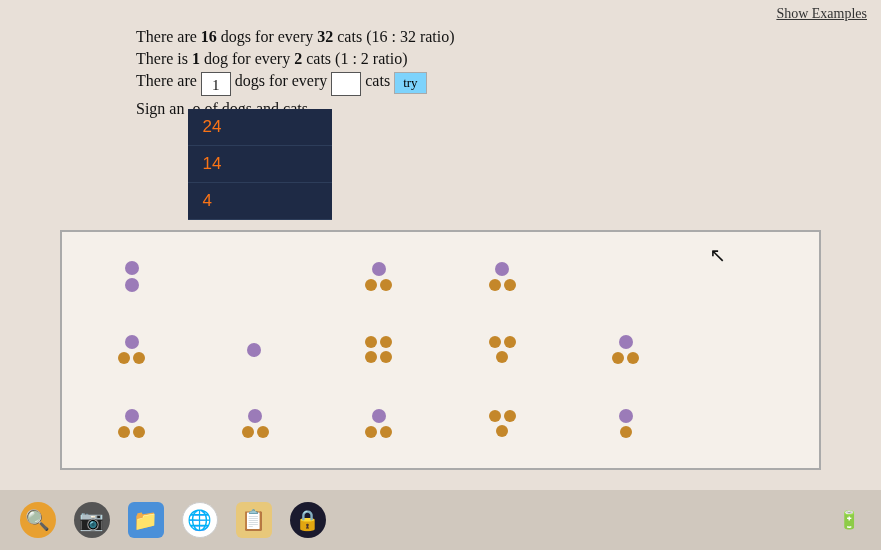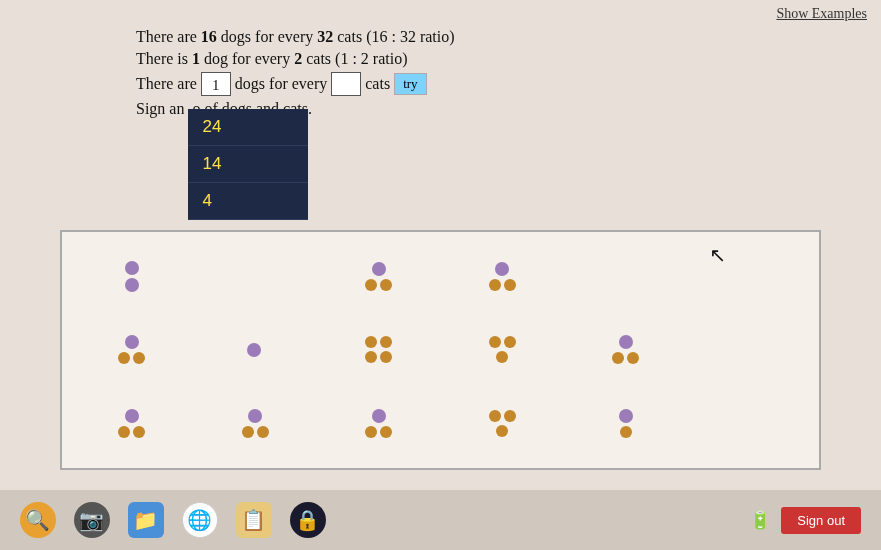--- a/index.html
+++ b/index.html
@@ -43,21 +43,21 @@
     .answer-section {
       margin-left: 120px;
       margin-bottom: 10px;
     }
 
     .answer-row {
       font-size: 16px;
       color: #111;
       margin-bottom: 4px;
       display: flex;
-      align-items: center;
+      align-items: flex-start;
       gap: 4px;
     }
 
     .input-box {
       width: 30px;
       height: 24px;
       border: 1.5px solid #555;
       background: white;
       font-size: 15px;
       text-align: center;
@@ -90,22 +90,22 @@
     .dropdown-container {
       position: relative;
       display: inline-block;
     }
 
     .dropdown-menu {
       position: absolute;
       top: 0;
       left: 0;
       background: #1e2a45;
-      color: #fde047;
-      width: 120px;
+      color: #f97316;
+      width: 144px;
       z-index: 100;
       font-size: 17px;
       font-family: Arial, sans-serif;
     }
 
     .dropdown-item {
       padding: 8px 14px;
       cursor: pointer;
       border-bottom: 1px solid #2d3d5a;
     }
@@ -407,15 +407,14 @@
 <div class="taskbar">
   <div class="taskbar-icon search">🔍</div>
   <div class="taskbar-icon camera">📷</div>
   <div class="taskbar-icon folder" style="border-radius:6px;">📁</div>
   <div class="taskbar-icon chrome" style="border-radius:50%; border:1px solid #ccc;">🌐</div>
   <div class="taskbar-icon files" style="border-radius:6px;">📋</div>
   <div class="taskbar-icon lock" style="border-radius:50%;">🔒</div>
 
   <div class="taskbar-right">
     <span class="battery-icon">🔋</span>
-    <button class="sign-out-btn">Sign out</button>
   </div>
 </div>
 
 </body></html>

